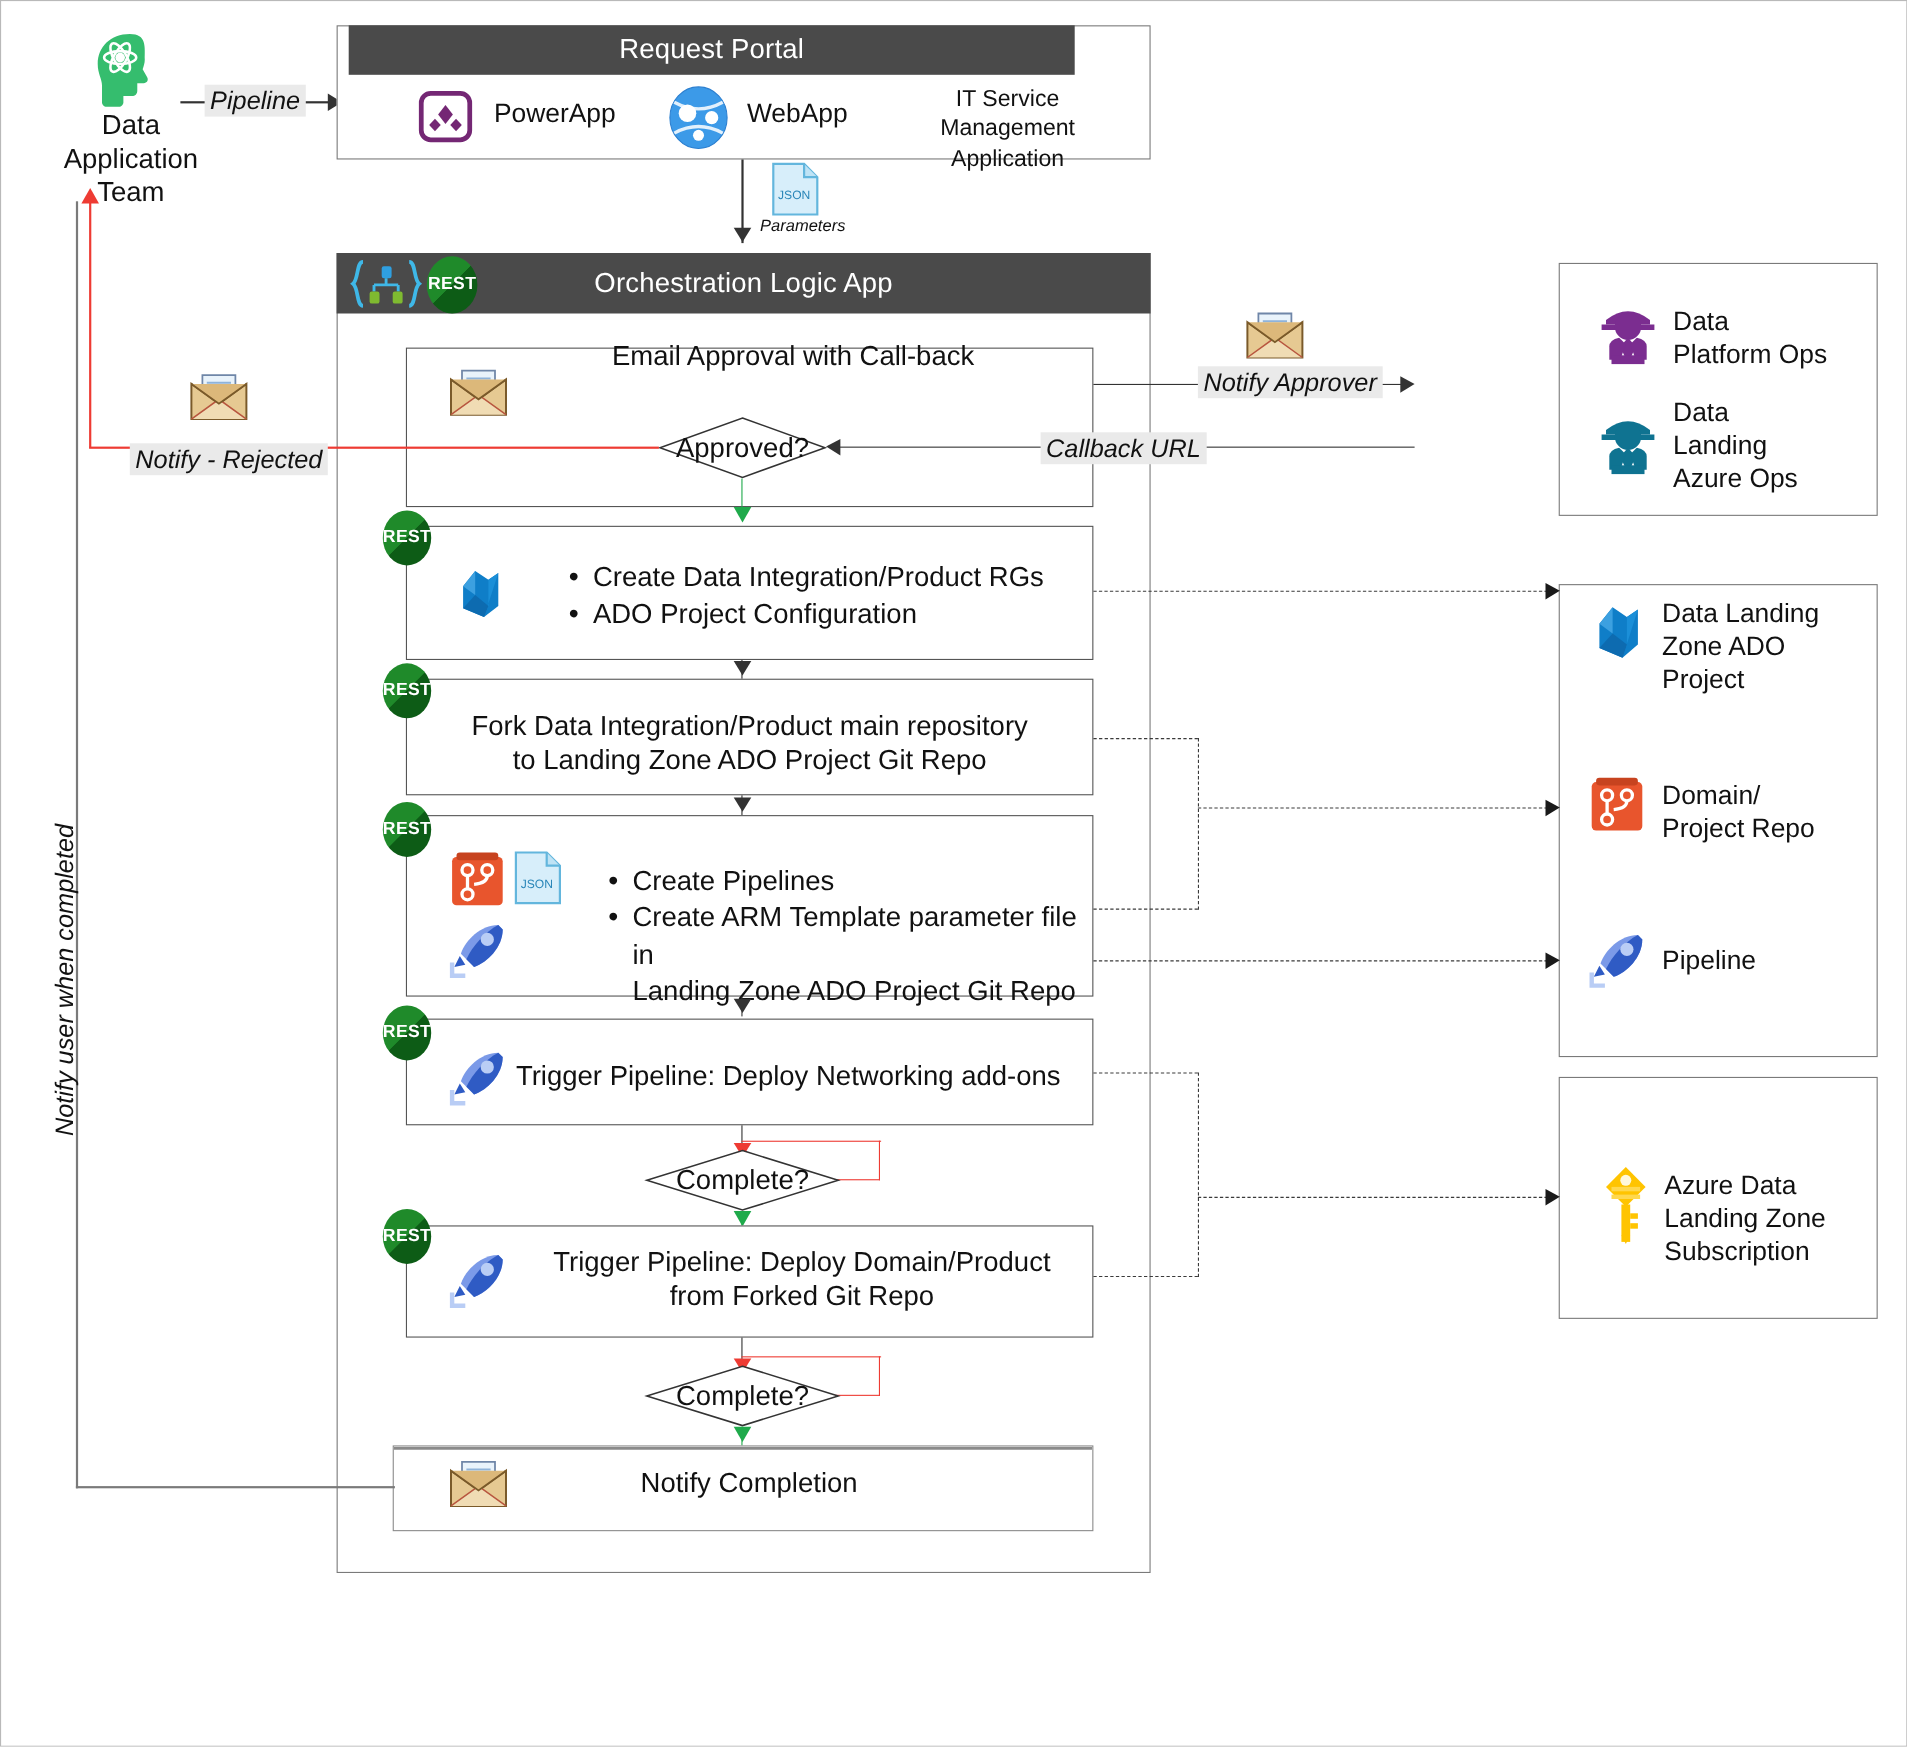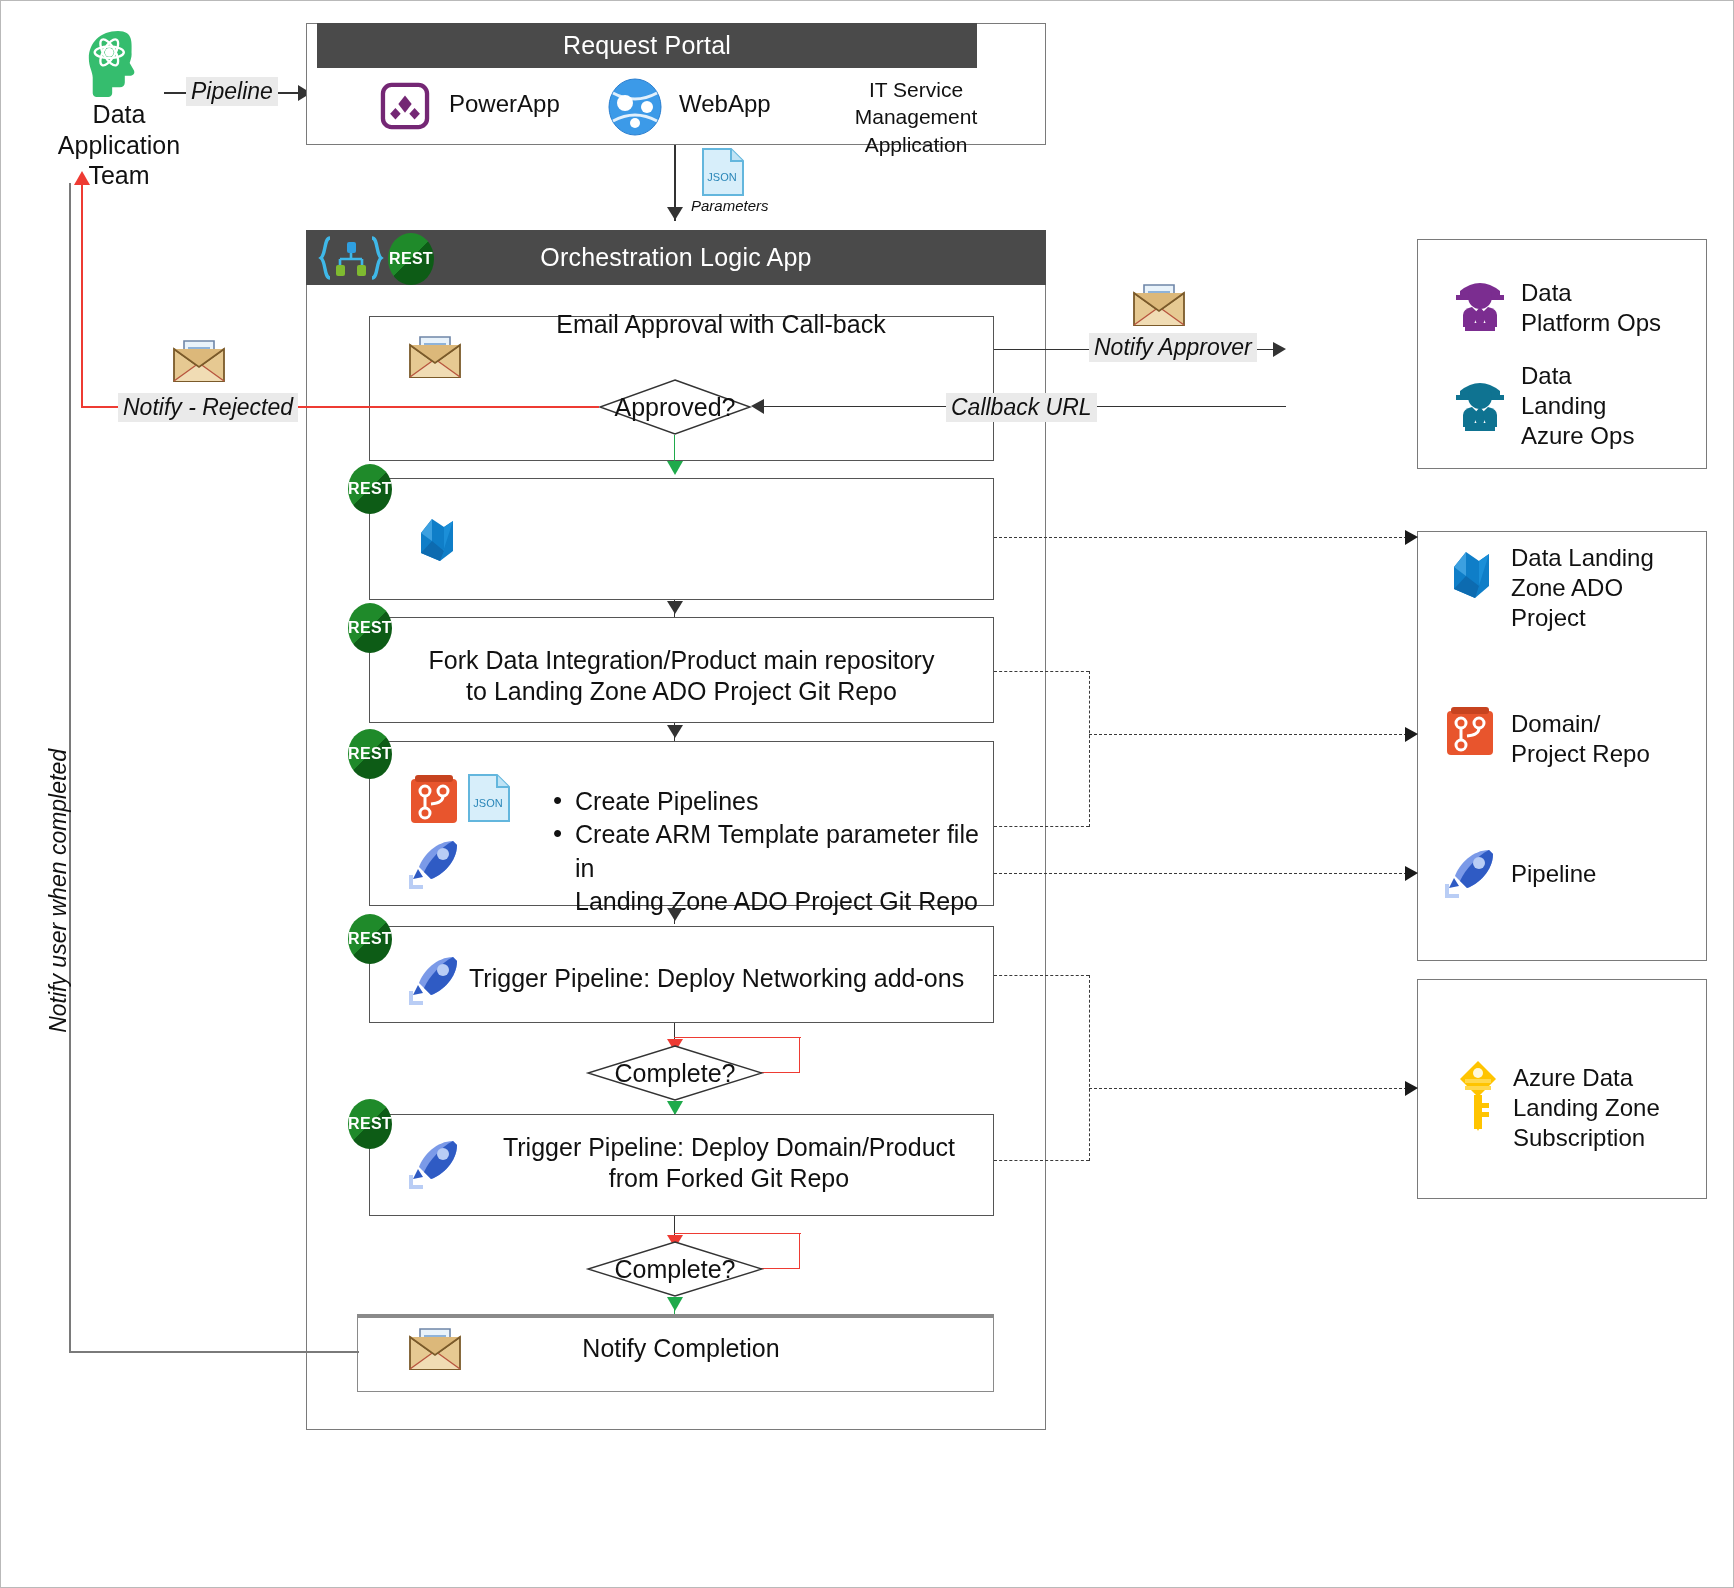--- a/index.html
+++ b/index.html
@@ -148,21 +148,21 @@
   </div>
   <div class="abs" style="left:170px;top:334px;width:56px;height:50px;">
     <svg viewBox="0 0 56 50" width="56" height="50">
       <path d="M13 6 H43 V32 H13 Z" fill="#e9f3fb" stroke="#6f86a8" stroke-width="1.6"></path>
       <path d="M17 13 H39 M17 19 H39 M17 25 H33" stroke="#8fb3d9" stroke-width="1.8"></path>
       <path d="M3 14 L28 32 L53 14 L53 46 L3 46 Z" fill="#e6c992" stroke="#7a5a2a" stroke-width="1.8"></path>
       <path d="M3 46 L28 28 L53 46" fill="#f0dcb4" stroke="#b8563f" stroke-width="1.4"></path>
       <path d="M3 14 L28 32 L53 14" fill="#dcb87a" stroke="#7a5a2a" stroke-width="1.6"></path>
     </svg>
   </div>
-  <div class="abs ital" style="left:117px;top:392px;">Notify - Rejected</div>
+  <div class="abs ital" style="left:117px;top:402px;">Notify - Rejected</div>
 
   <div class="ln" style="left:993px;top:348px;width:288px;height:1.4px;"></div>
   <div class="abs" style="left:1272px;top:341px;">
     <svg width="14" height="15" viewBox="0 0 14 15">
         <path d="M0 0 L13 7 L0 15 Z" fill="#333"></path>
       </svg>
   </div>
   <div class="abs" style="left:1130px;top:278px;width:56px;height:50px;">
     <svg viewBox="0 0 56 50" width="56" height="50">
       <path d="M13 6 H43 V32 H13 Z" fill="#e9f3fb" stroke="#6f86a8" stroke-width="1.6"></path>
@@ -191,20 +191,24 @@
 
   <div class="abs box" style="left:368px;top:477px;width:625px;height:122px;"></div>
   <div class="abs rest" style="left:347px;top:463px;">REST</div>
   <div class="abs" style="left:412px;top:512px;width:46px;height:48px;">
     <svg viewBox="0 0 46 48" width="46" height="48">
       <path d="M40 8 L40 38 L27 48 L8 40 L8 20 L19 6 L31 14 Z" fill="#0f7ec8"></path>
       <path d="M19 6 L19 28 L8 20 Z" fill="#3ca0e0"></path>
       <path d="M40 8 L31 14 L31 38 L27 48 Z" fill="#1b8fd8"></path>
       <path d="M19 28 L31 38 L27 48 L8 40 Z" fill="#0d6bb0"></path>
     </svg>
+  </div>
+  <div class="abs bul" style="left:512px;top:508px;width:470px;">
+    <div>Create Data Integration/Product RGs</div>
+    <div>ADO Project Configuration</div>
   </div>
 
   <div class="ln" style="left:673px;top:599px;width:1.4px;height:18px;"></div>
   <div class="abs" style="left:666px;top:600px;">
     <svg width="16" height="14" viewBox="0 0 16 14">
         <path d="M0 0 L16 0 L8 13 Z" fill="#333"></path>
       </svg>
   </div>
 
   <div class="abs box" style="left:368px;top:616px;width:625px;height:106px;"></div>

